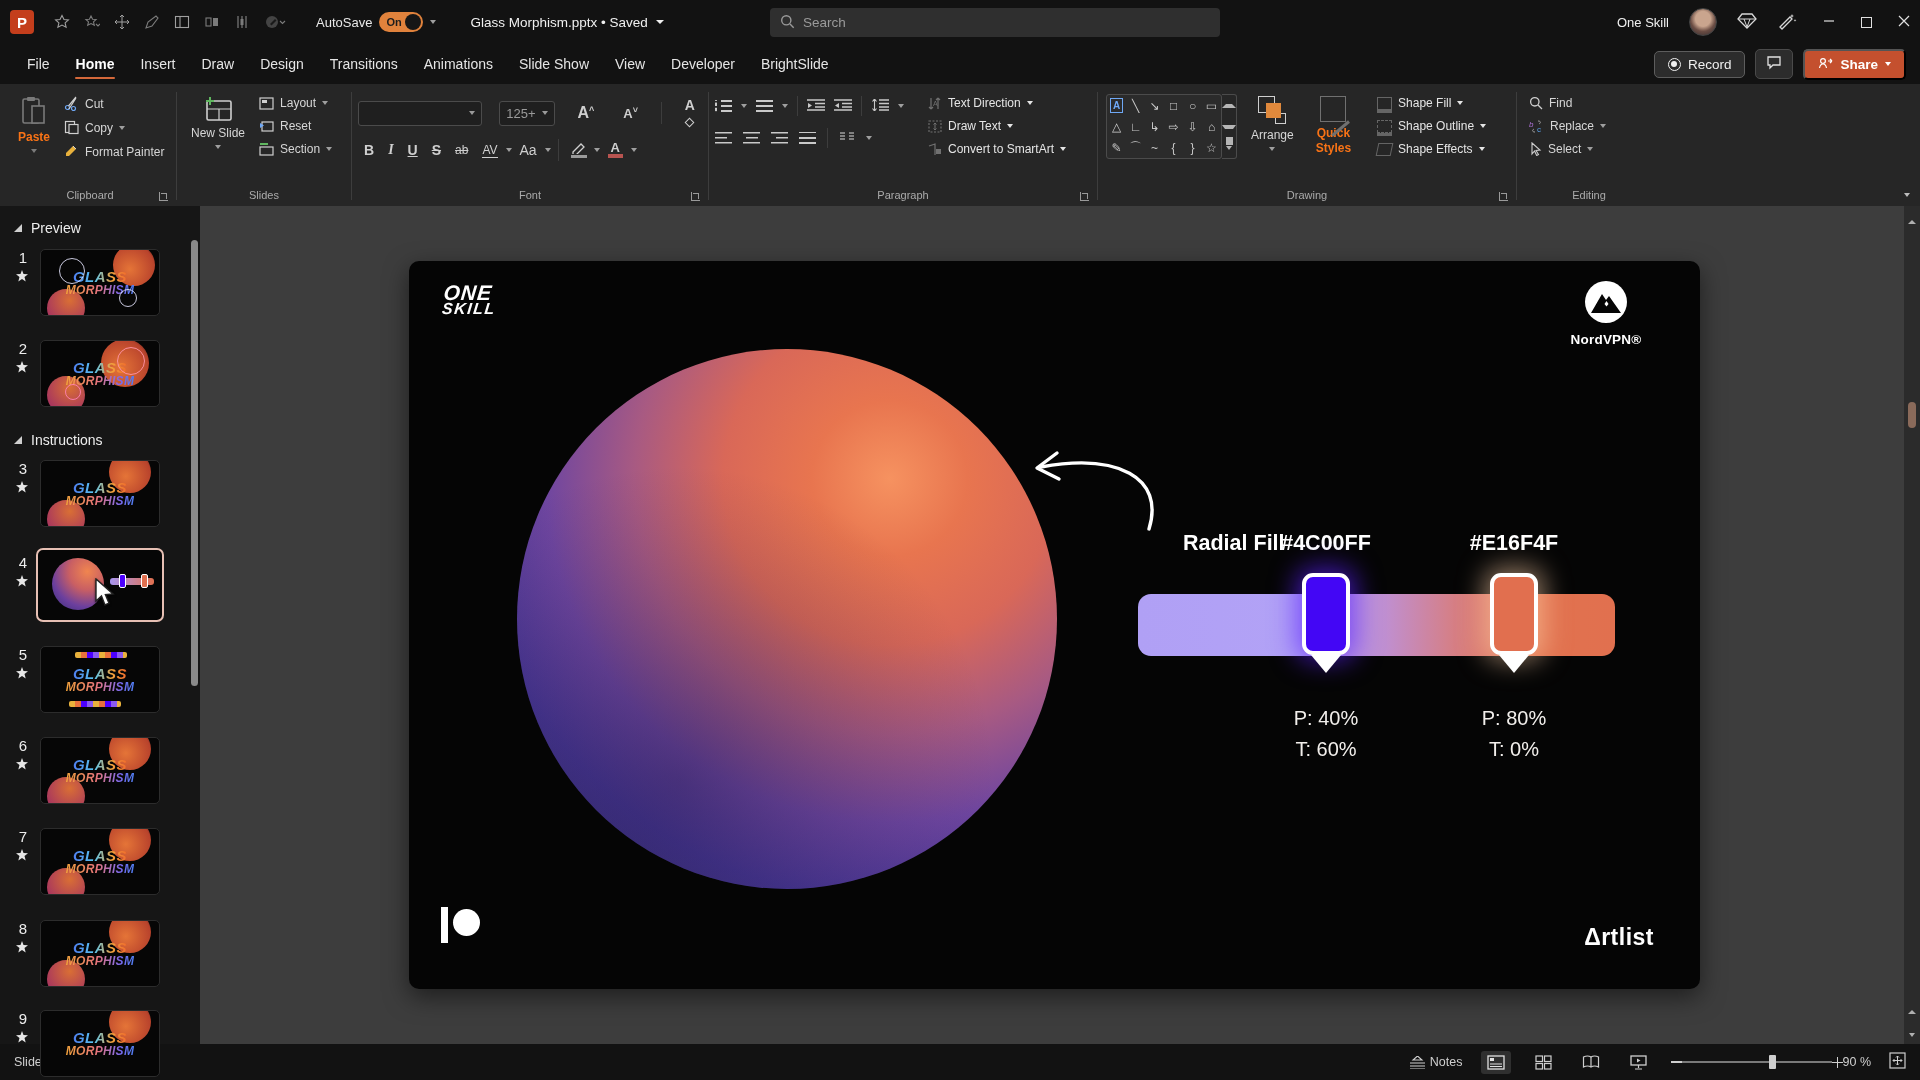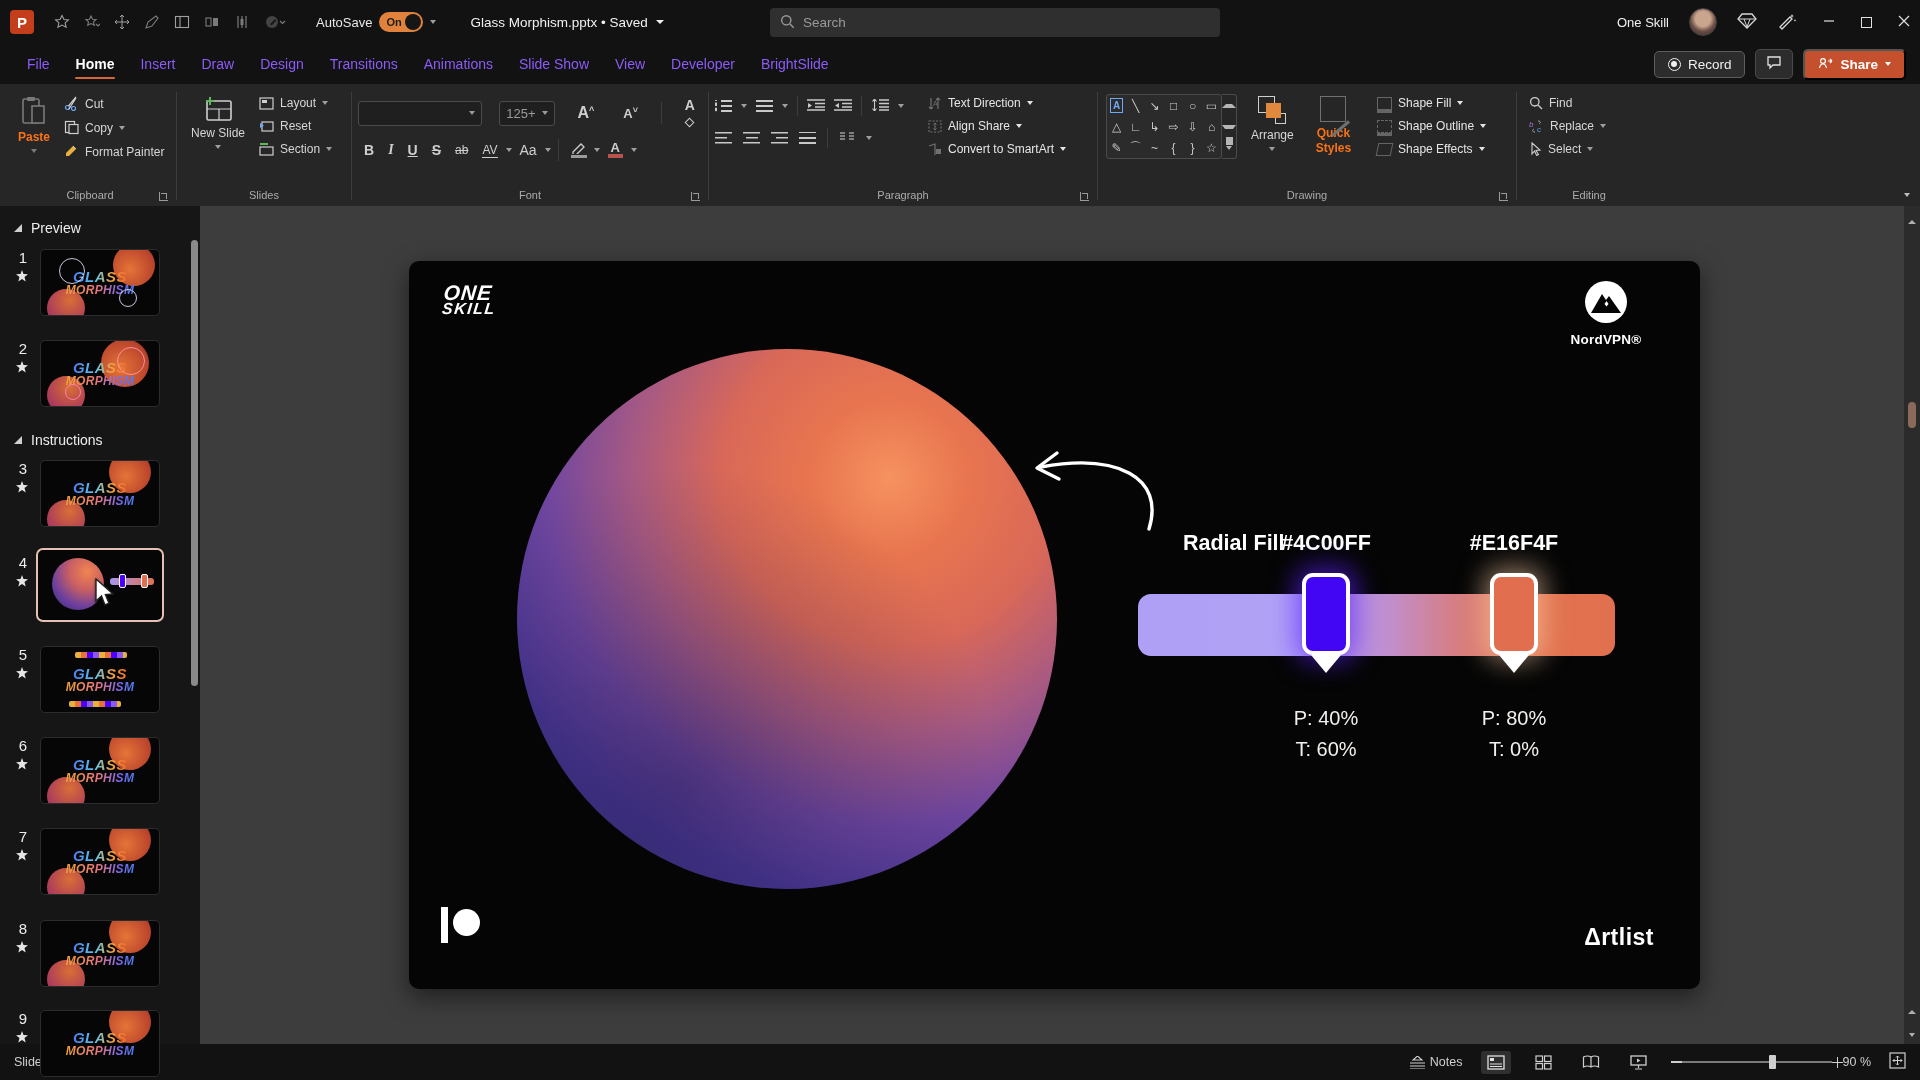--- a/index.html
+++ b/index.html
@@ -24,21 +24,21 @@
   .tb-right { margin-left:auto; display:flex; align-items:center; gap:20px; }
   .user-name { color:#f0f0f0; font-size:13px; }
   .avatar { width:28px; height:28px; border-radius:50%; background:radial-gradient(circle at 50% 38%, #caa58e 0 36%, #6b4d44 60%, #2e2a2e 100%); border:1px solid #444; }
   .win-btns { display:flex; align-items:center; gap:26px; margin-left:6px; color:#e0e0e0; }
   .restore-ic { position:relative; width:11px; height:11px; }
   .restore-ic::before { content:""; position:absolute; left:0; bottom:0; width:9px; height:9px; border:1px solid #e0e0e0; }
   .restore-ic::after { content:""; position:absolute; right:0; top:0; width:9px; height:9px; border:1px solid #e0e0e0; }
 
   
   .tabsrow { height:40px; background:#121212; display:flex; align-items:center; padding:0 14px; }
-  .tab { padding:9px 13px; font-size:14px; color:#8b5cf6; position:relative; cursor:default; white-space:nowrap; }
+  .tab { padding:9px 13px; font-size:14px; color:#e5e5e5; position:relative; cursor:default; white-space:nowrap; }
   .tab.active { font-weight:700; color:#fff; }
   .tab.active::after { content:""; position:absolute; left:12px; right:12px; bottom:2px; height:2.5px; background:#d4683a; border-radius:2px; }
   .tabs-right { margin-left:auto; display:flex; align-items:center; gap:10px; }
   .btn-record { display:flex; align-items:center; gap:7px; background:#2c2c2c; border:1px solid #5d5d5d; border-radius:5px; padding:5px 13px; color:#f0f0f0; font-size:13.5px; }
   .rec-dot { width:13px; height:13px; border:1.5px solid #f0f0f0; border-radius:50%; position:relative; }
   .rec-dot::after { content:""; position:absolute; inset:2.5px; background:#f0f0f0; border-radius:50%; }
   .btn-comment { background:#2c2c2c; border:1px solid #4a4a4a; border-radius:5px; padding:5px 10px; display:flex; align-items:center; }
   .btn-share { display:flex; align-items:center; gap:7px; background:#c4502e; border-radius:5px; padding:5px 13px; color:#fff; font-size:13.5px; font-weight:600; }
 
   
@@ -487,21 +487,21 @@
           <span>Text Direction</span>
           <span class="caret caret-sm"></span>
         </div>
         <div class="sbtn disabled">
           <span class="ic">
               <svg width="14" height="13" viewBox="0 0 14 13">
                 <rect x="1" y="1" width="12" height="11" fill="none" stroke="#707070" stroke-width="1.1" stroke-dasharray="2 1.5"></rect>
                 <path d="M7 3v7M7 3L5.5 4.5M7 3l1.5 1.5M7 10l-1.5-1.5M7 10l1.5-1.5" stroke="#707070" stroke-width="1" fill="none"></path>
               </svg>
             </span>
-          <span>Align Share</span>
+          <span>Draw Text</span>
           <span class="caret caret-sm"></span>
         </div>
         <div class="sbtn disabled">
           <span class="ic">
               <svg width="14" height="13" viewBox="0 0 14 13">
                 <path d="M1 3l6-2v11" fill="none" stroke="#707070" stroke-width="1.2"></path>
                 <rect x="8" y="6" width="5" height="5" fill="#707070"></rect>
               </svg>
             </span>
           <span>Convert to SmartArt</span>

